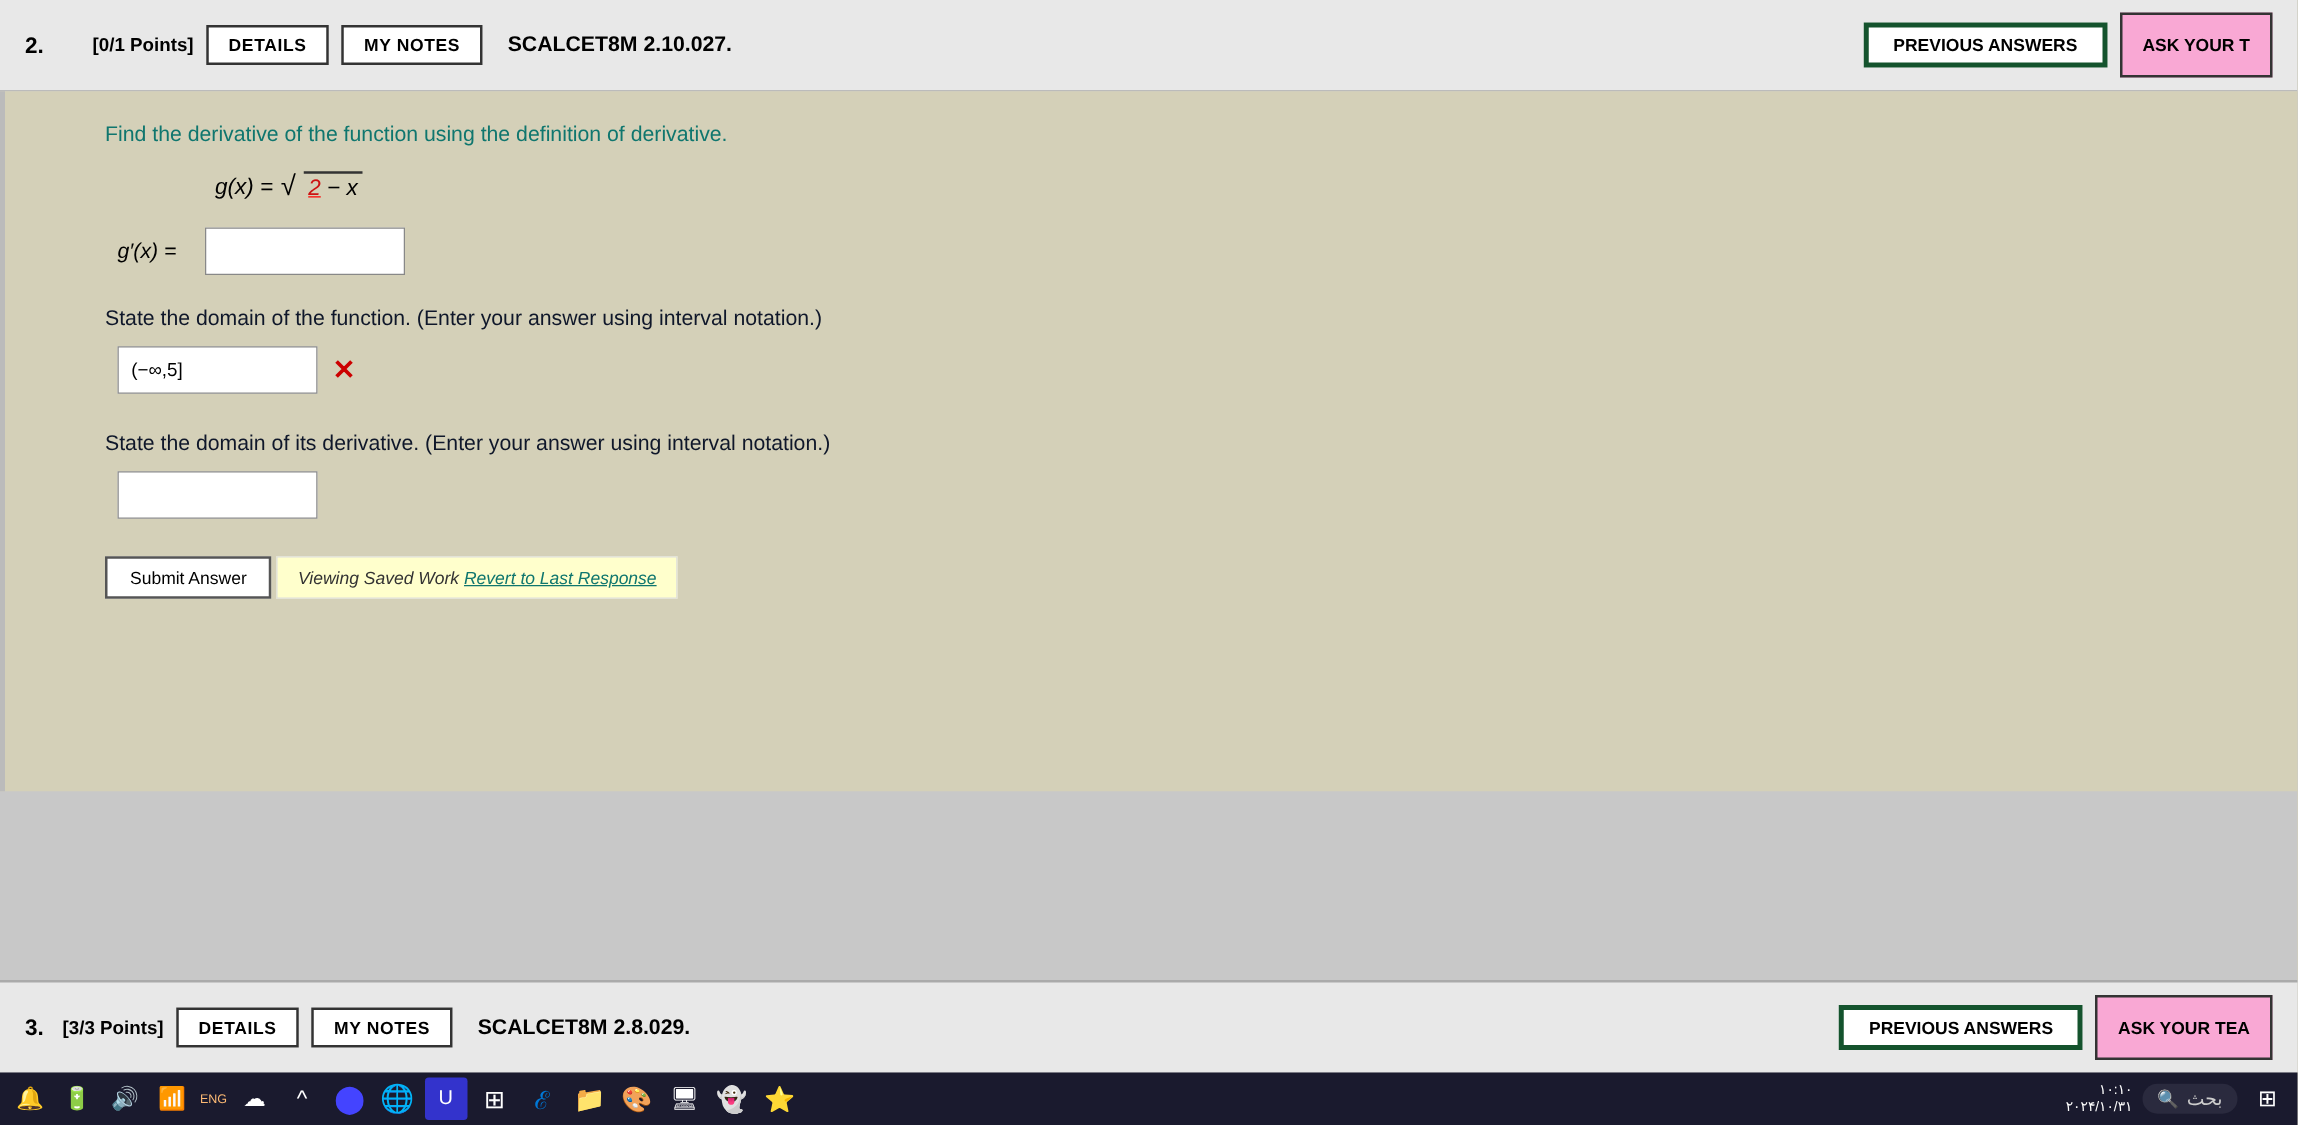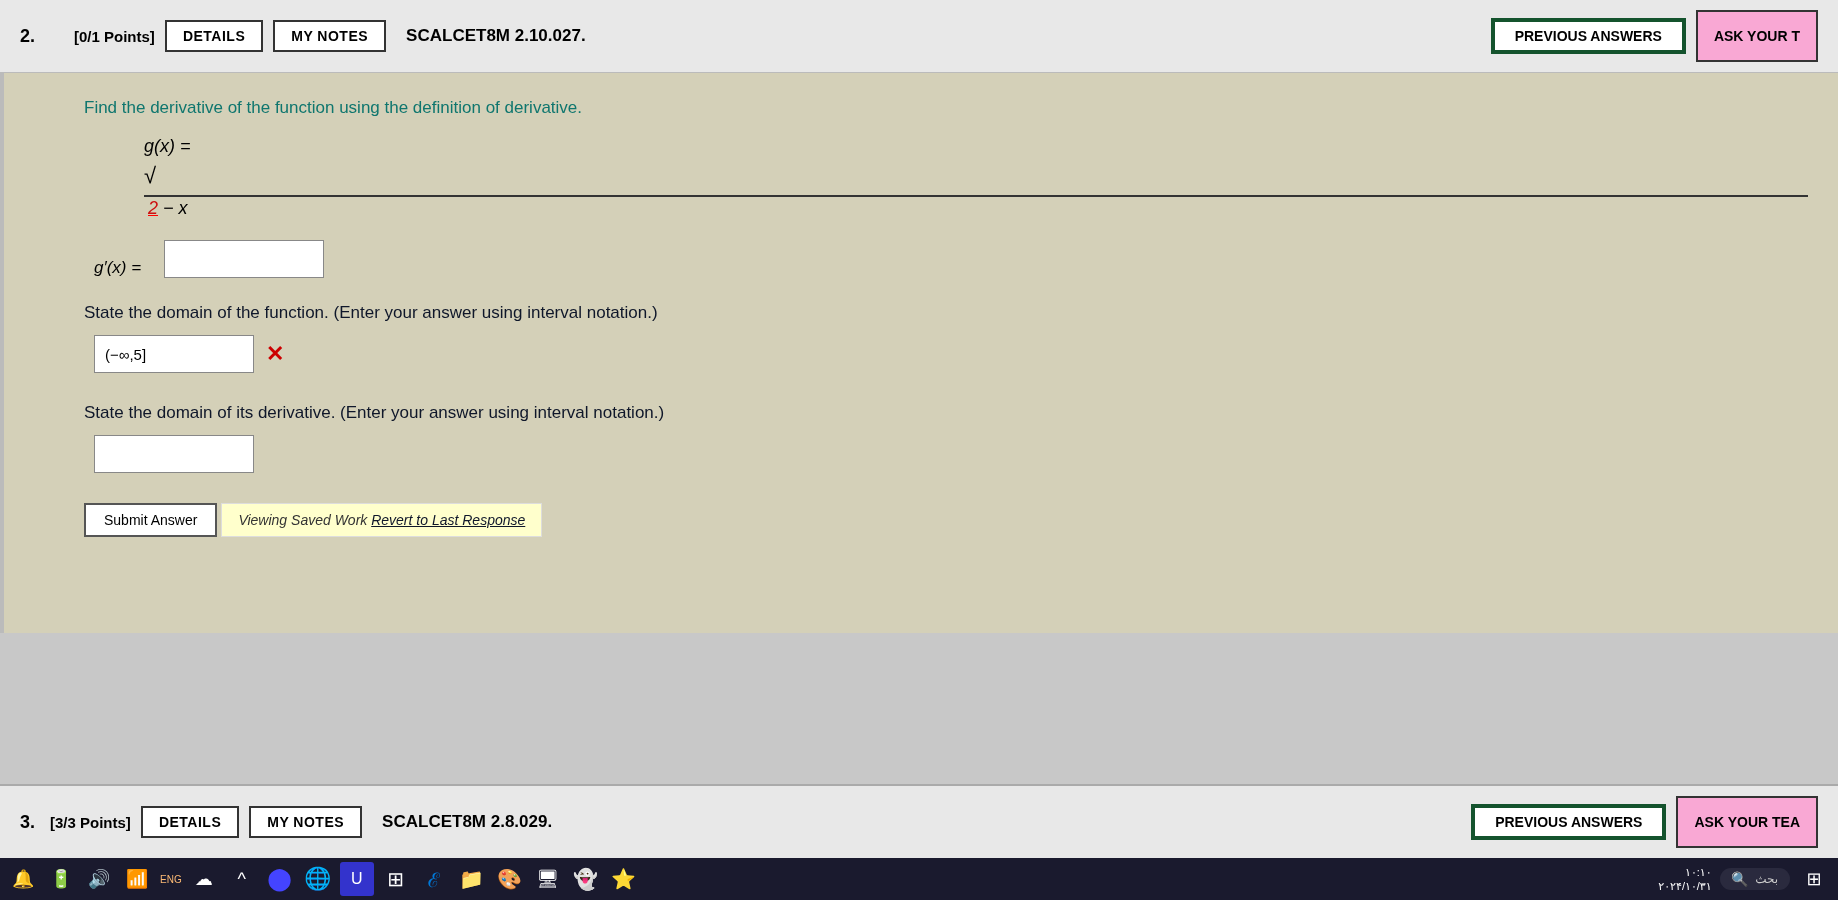--- a/index.html
+++ b/index.html
@@ -69,30 +69,30 @@
 
     .question-text {
       font-size: 17px;
       margin-bottom: 18px;
       color: #0f766e;
     }
 
     .math-function {
       font-style: italic;
       font-size: 18px;
-      margin-left: 60px;
+      margin-left: 88px;
       margin-bottom: 20px;
       display: flex;
+      align-items: center;
       gap: 6px;
-      flex-direction: column;
     }
 
     .answer-row {
       display: flex;
-      align-items: flex-end;
+      align-items: center;
       gap: 0;
       margin-bottom: 25px;
       margin-left: 10px;
     }
 
     .answer-label {
       font-style: italic;
       font-size: 17px;
       min-width: 70px;
     }
@@ -155,21 +155,21 @@
       background: #ffffcc;
       border: 1px solid #ddd;
       padding: 8px 16px;
       font-style: italic;
       font-size: 14px;
       color: #333;
     }
 
     .revert-link {
       text-decoration: underline;
-      color: #0f172a;
+      color: #0f766e;
       cursor: pointer;
     }
 
     
     .question3-header {
       display: flex;
       align-items: center;
       padding: 10px 20px;
       gap: 10px;
       background: #e8e8e8;
@@ -313,18 +313,18 @@
   <div class="taskbar-icon" style="font-size:20px;">⭐</div>
 
   <div class="taskbar-system">
     <div class="taskbar-time">
       <div>۱۰:۱۰</div>
       <div>۲۰۲۴/۱۰/۳۱</div>
     </div>
 
     <div style="display:flex; align-items:center; background:#2a2a3e; border-radius:20px; padding:3px 12px; gap:6px; cursor:pointer;">
       <span style="color:white; font-size:14px;">🔍</span>
-      <span style="color:#ccc; font-size:12px;">بحث</span>
+      <span style="color:#ccc; font-size:15px;">بحث</span>
     </div>
 
     <div class="taskbar-icon" style="color:white; font-size:18px;">⊞</div>
   </div>
 </div>
 
 </body></html>

